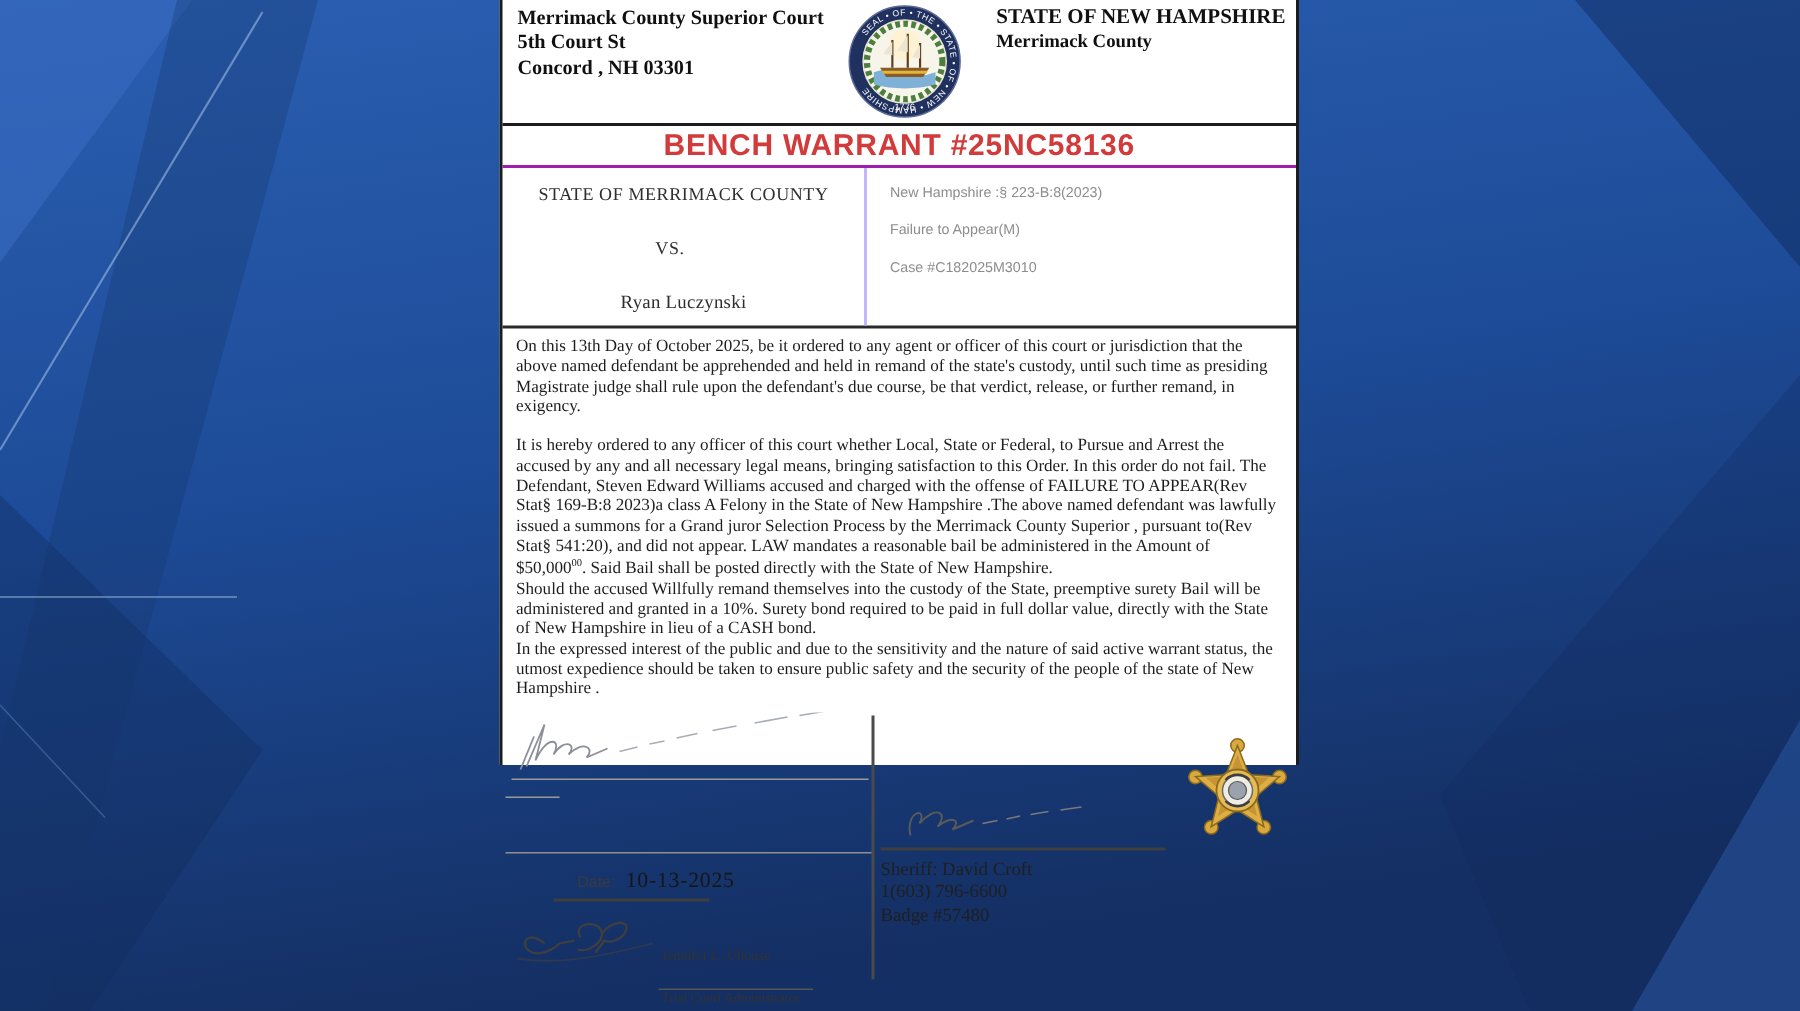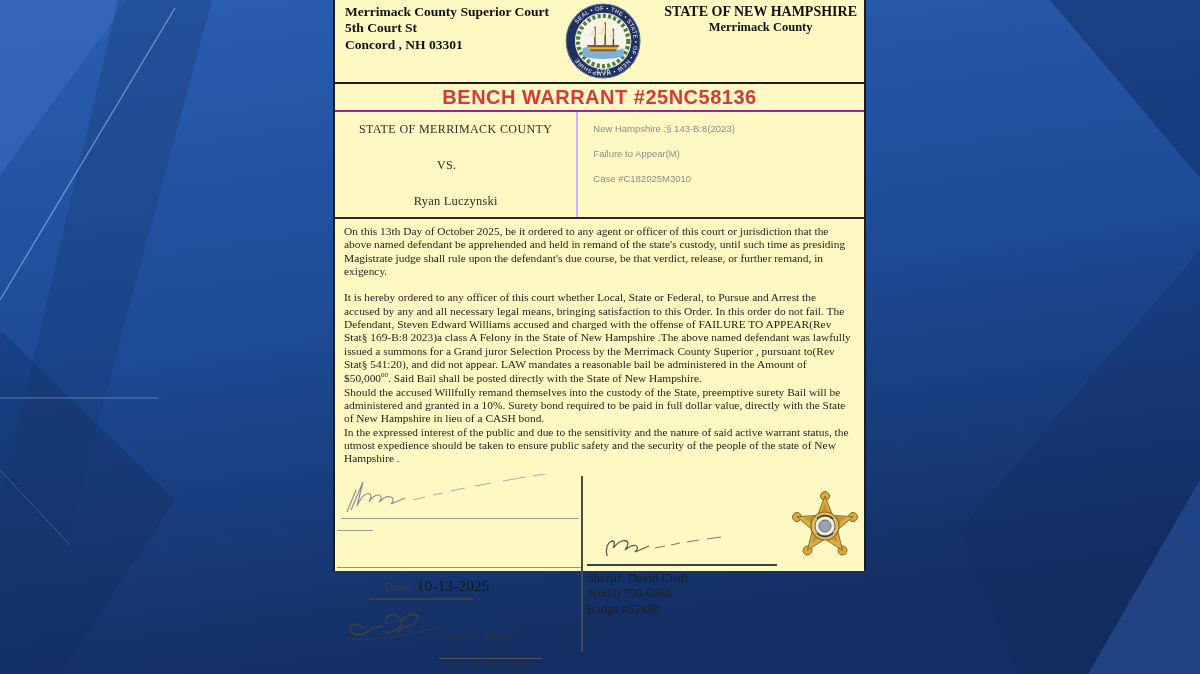--- a/index.html
+++ b/index.html
@@ -4,30 +4,30 @@
 <style>
   * { margin:0; padding:0; box-sizing:border-box; }
   html,body { width:1200px; height:674px; overflow:hidden; }
   body { font-family:"Liberation Serif", serif; position:relative; background:#1d4b97; }
 
   
   .bg-svg { position:absolute; inset:0; z-index:0; }
 
   
   .doc {
-    position:absolute; left:333px; top:0; width:533px; height:571px;
-    background:#fef9c3; z-index:2;
+    position:absolute; left:333px; top:0; width:533px; height:510px;
+    background:#ffffff; z-index:2;
     border-left:2px solid #1c1c1c; border-right:2px solid #1c1c1c;
     color:#1b1b1b;
   }
 
   
   .doc-header { position:relative; height:84px; border-bottom:2px solid #1c1c1c; }
   .court-address { position:absolute; left:10px; top:4px; font-weight:bold; font-size:13.5px; line-height:1.22; color:#101010; }
-  .state-block { position:absolute; right:7px; top:4px; text-align:center; font-weight:bold; color:#101010; }
+  .state-block { position:absolute; right:7px; top:4px; text-align:left; font-weight:bold; color:#101010; }
   .state-title { font-size:14px; }
   .state-county { font-size:12.5px; }
   .seal-wrap { position:absolute; left:50%; top:2px; transform:translateX(-46%); }
 
   
   .banner { height:28px; border-bottom:2px solid #a21caf; display:flex; align-items:center; justify-content:center; }
   .banner-title { font-family:"Liberation Sans", sans-serif; font-weight:bold; font-size:20px; letter-spacing:.5px; color:#d23b3b; }
 
   
   .case-table { display:flex; height:107px; border-bottom:2px solid #2a2a2a; }
@@ -141,21 +141,21 @@
     <span class="banner-title">BENCH WARRANT #25NC58136</span>
   </div>
 
   <div class="case-table">
     <div class="case-left">
       <div>STATE OF MERRIMACK COUNTY</div>
       <div class="vs">VS.</div>
       <div class="defendant">Ryan Luczynski</div>
     </div>
     <div class="case-right">
-      <div>New Hampshire :§ 143-B:8(2023)</div>
+      <div>New Hampshire :§ 223-B:8(2023)</div>
       <div>Failure to Appear(M)</div>
       <div>Case #C182025M3010</div>
     </div>
   </div>
 
   <div class="doc-body">
     <p class="gap">On this 13th Day of October 2025, be it ordered to any agent or officer of this court or jurisdiction that the above named defendant be apprehended and held in remand of the state's custody, until such time as presiding Magistrate judge shall rule upon the defendant's due course, be that verdict, release, or further remand, in exigency.</p>
     <p><span>It is hereby ordered to any officer of this court whether Local, State or Federal, to Pursue and Arrest the accused by any and all necessary legal means, bringing satisfaction to this Order. In this order do not fail. The Defendant, Steven Edward Williams accused and charged with the offense of FAILURE TO APPEAR(Rev Stat§ 169-B:8 2023)a class A Felony in the State of New Hampshire .The above named defendant was lawfully issued a summons for a Grand juror Selection Process by the Merrimack County Superior , pursuant to(Rev Stat§ 541:20), and did not appear. LAW mandates a reasonable bail be administered in the Amount of $50,000</span><sup>00</sup><span>. Said Bail shall be posted directly with the State of New Hampshire.</span></p>
     <p>Should the accused Willfully remand themselves into the custody of the State, preemptive surety Bail will be administered and granted in a 10%. Surety bond required to be paid in full dollar value, directly with the State of New Hampshire in lieu of a CASH bond.</p>
     <p>In the expressed interest of the public and due to the sensitivity and the nature of said active warrant status, the utmost expedience should be taken to ensure public safety and the security of the people of the state of New Hampshire .</p>

